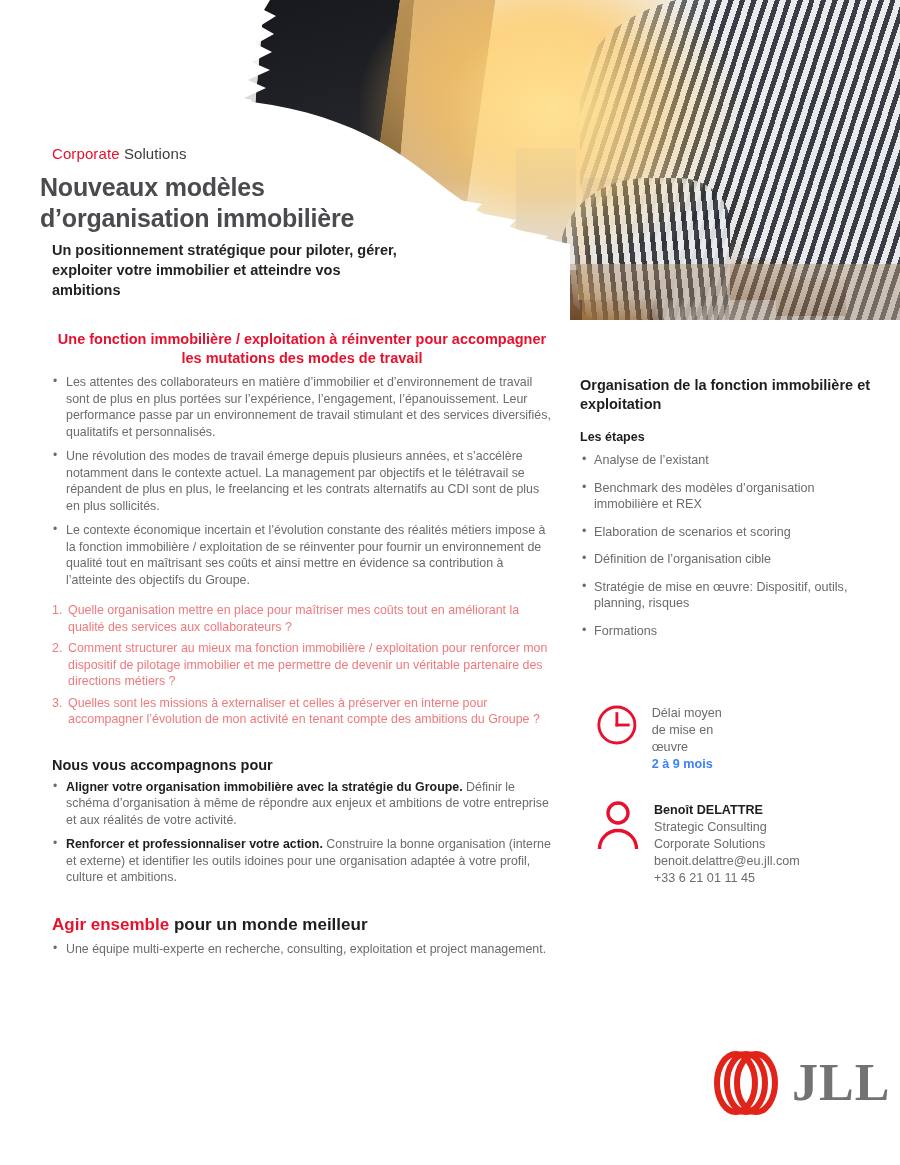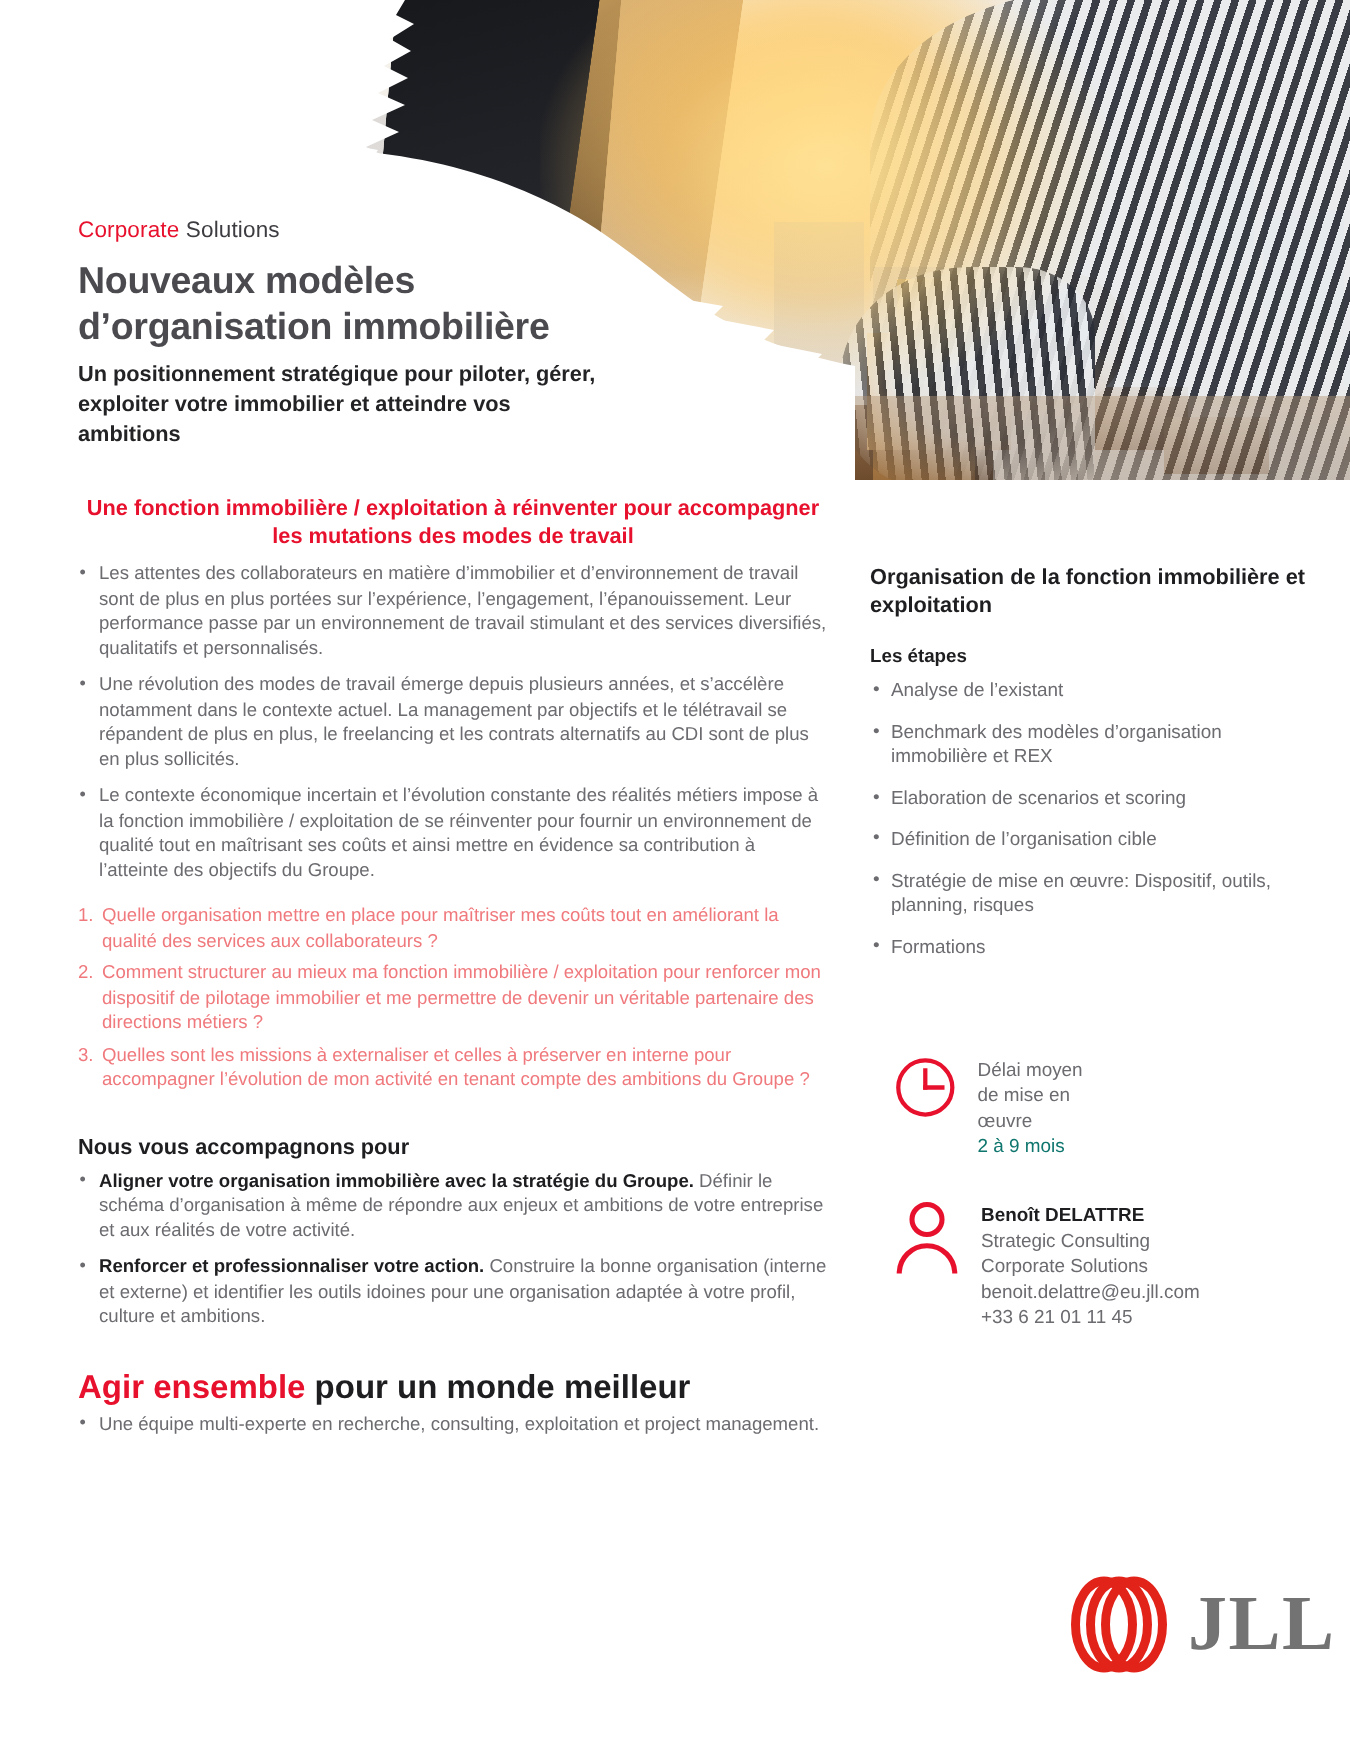--- a/index.html
+++ b/index.html
@@ -118,34 +118,34 @@
     -webkit-mask-image: linear-gradient(to right, rgba(0,0,0,0), #000 18%, #000 100%);
             mask-image: linear-gradient(to right, rgba(0,0,0,0), #000 18%, #000 100%);
   }
   
   .tear { position:absolute; left: 0; top: 0; width: 340px; height: 320px; }
 
   
   .eyebrow { position: absolute; left: 52px; top: 145px; font-size: 15px; color: #3c3c41; letter-spacing:.1px; }
   .eyebrow .red { color: #e8112d; }
   h1.title {
-    position: absolute; left: 52px; top: 172px; width: 360px;
+    position: absolute; left: 40px; top: 172px; width: 360px;
     font-size: 25px; line-height: 31px; font-weight: bold; color: #4a4a4f; letter-spacing: -.2px;
   }
   .subtitle {
     position: absolute; left: 52px; top: 240px; width: 360px;
     font-size: 14.5px; line-height: 20px; font-weight: bold; color: #232326;
   }
 
   .col-left { position: absolute; left: 52px; top: 330px; width: 500px; }
   .col-right { position: absolute; left: 580px; top: 376px; width: 300px; }
 
   h2.red-head { font-size: 14.5px; line-height: 19px; font-weight: bold; color: #e8112d; margin-bottom: 6px; text-align: center; }
   h2.dark-head { font-size: 14.5px; line-height: 19px; font-weight: bold; color: #1e1e21; margin-bottom: 4px; }
-  h2.mix-head { font-size: 22px; line-height: 22px; font-weight: bold; color: #1e1e21; margin-bottom: 5px; }
+  h2.mix-head { font-size: 17px; line-height: 22px; font-weight: bold; color: #1e1e21; margin-bottom: 5px; }
   h2.mix-head .red { color: #e8112d; }
   h3.side-head { font-size: 14.5px; line-height: 19px; font-weight: bold; color: #1e1e21; }
   h4.steps-head { font-size: 12.5px; font-weight: bold; color: #1e1e21; margin-top: 16px; margin-bottom: 8px; }
 
   ul.bul { list-style: none; }
   ul.bul > li {
     position: relative; padding-left: 14px; margin-bottom: 8px;
     font-size: 12.4px; line-height: 16.5px; color: #6b6b70;
   }
   ul.bul > li::before {
@@ -166,21 +166,21 @@
     font-size: 12.6px; line-height: 16.5px; color: #6b6b70;
   }
   ul.steps > li::before { content:"•"; position:absolute; left:2px; top:-1px; color:#6b6b70; }
   .sec-gap2 { margin-top: 28px; }
 
   
   .info { position: absolute; display: flex; gap: 14px; align-items: flex-start; }
   .info-delay { left: 596px; top: 703px; }
   .info-contact { left: 596px; top: 800px; }
   .info-text { font-size: 12.6px; line-height: 17px; color: #6b6b70; padding-top: 2px; }
-  .info-text .strong { color: #0f766e; font-weight: normal; }
+  .info-text .strong { color: #3b82f6; font-weight: bold; }
   .info-text .name { color: #1e1e21; font-weight: bold; }
 
   
   .logo { position: absolute; left: 712px; top: 1050px; display:flex; align-items:center; gap: 8px; }
   .logo-word { font-family: "Liberation Serif", serif; font-size: 52px; font-weight: bold; color: #737373; letter-spacing: 1px; line-height: 52px; text-align: center; }
 </style>
 </head>
 <body>
 
 <div class="page">

